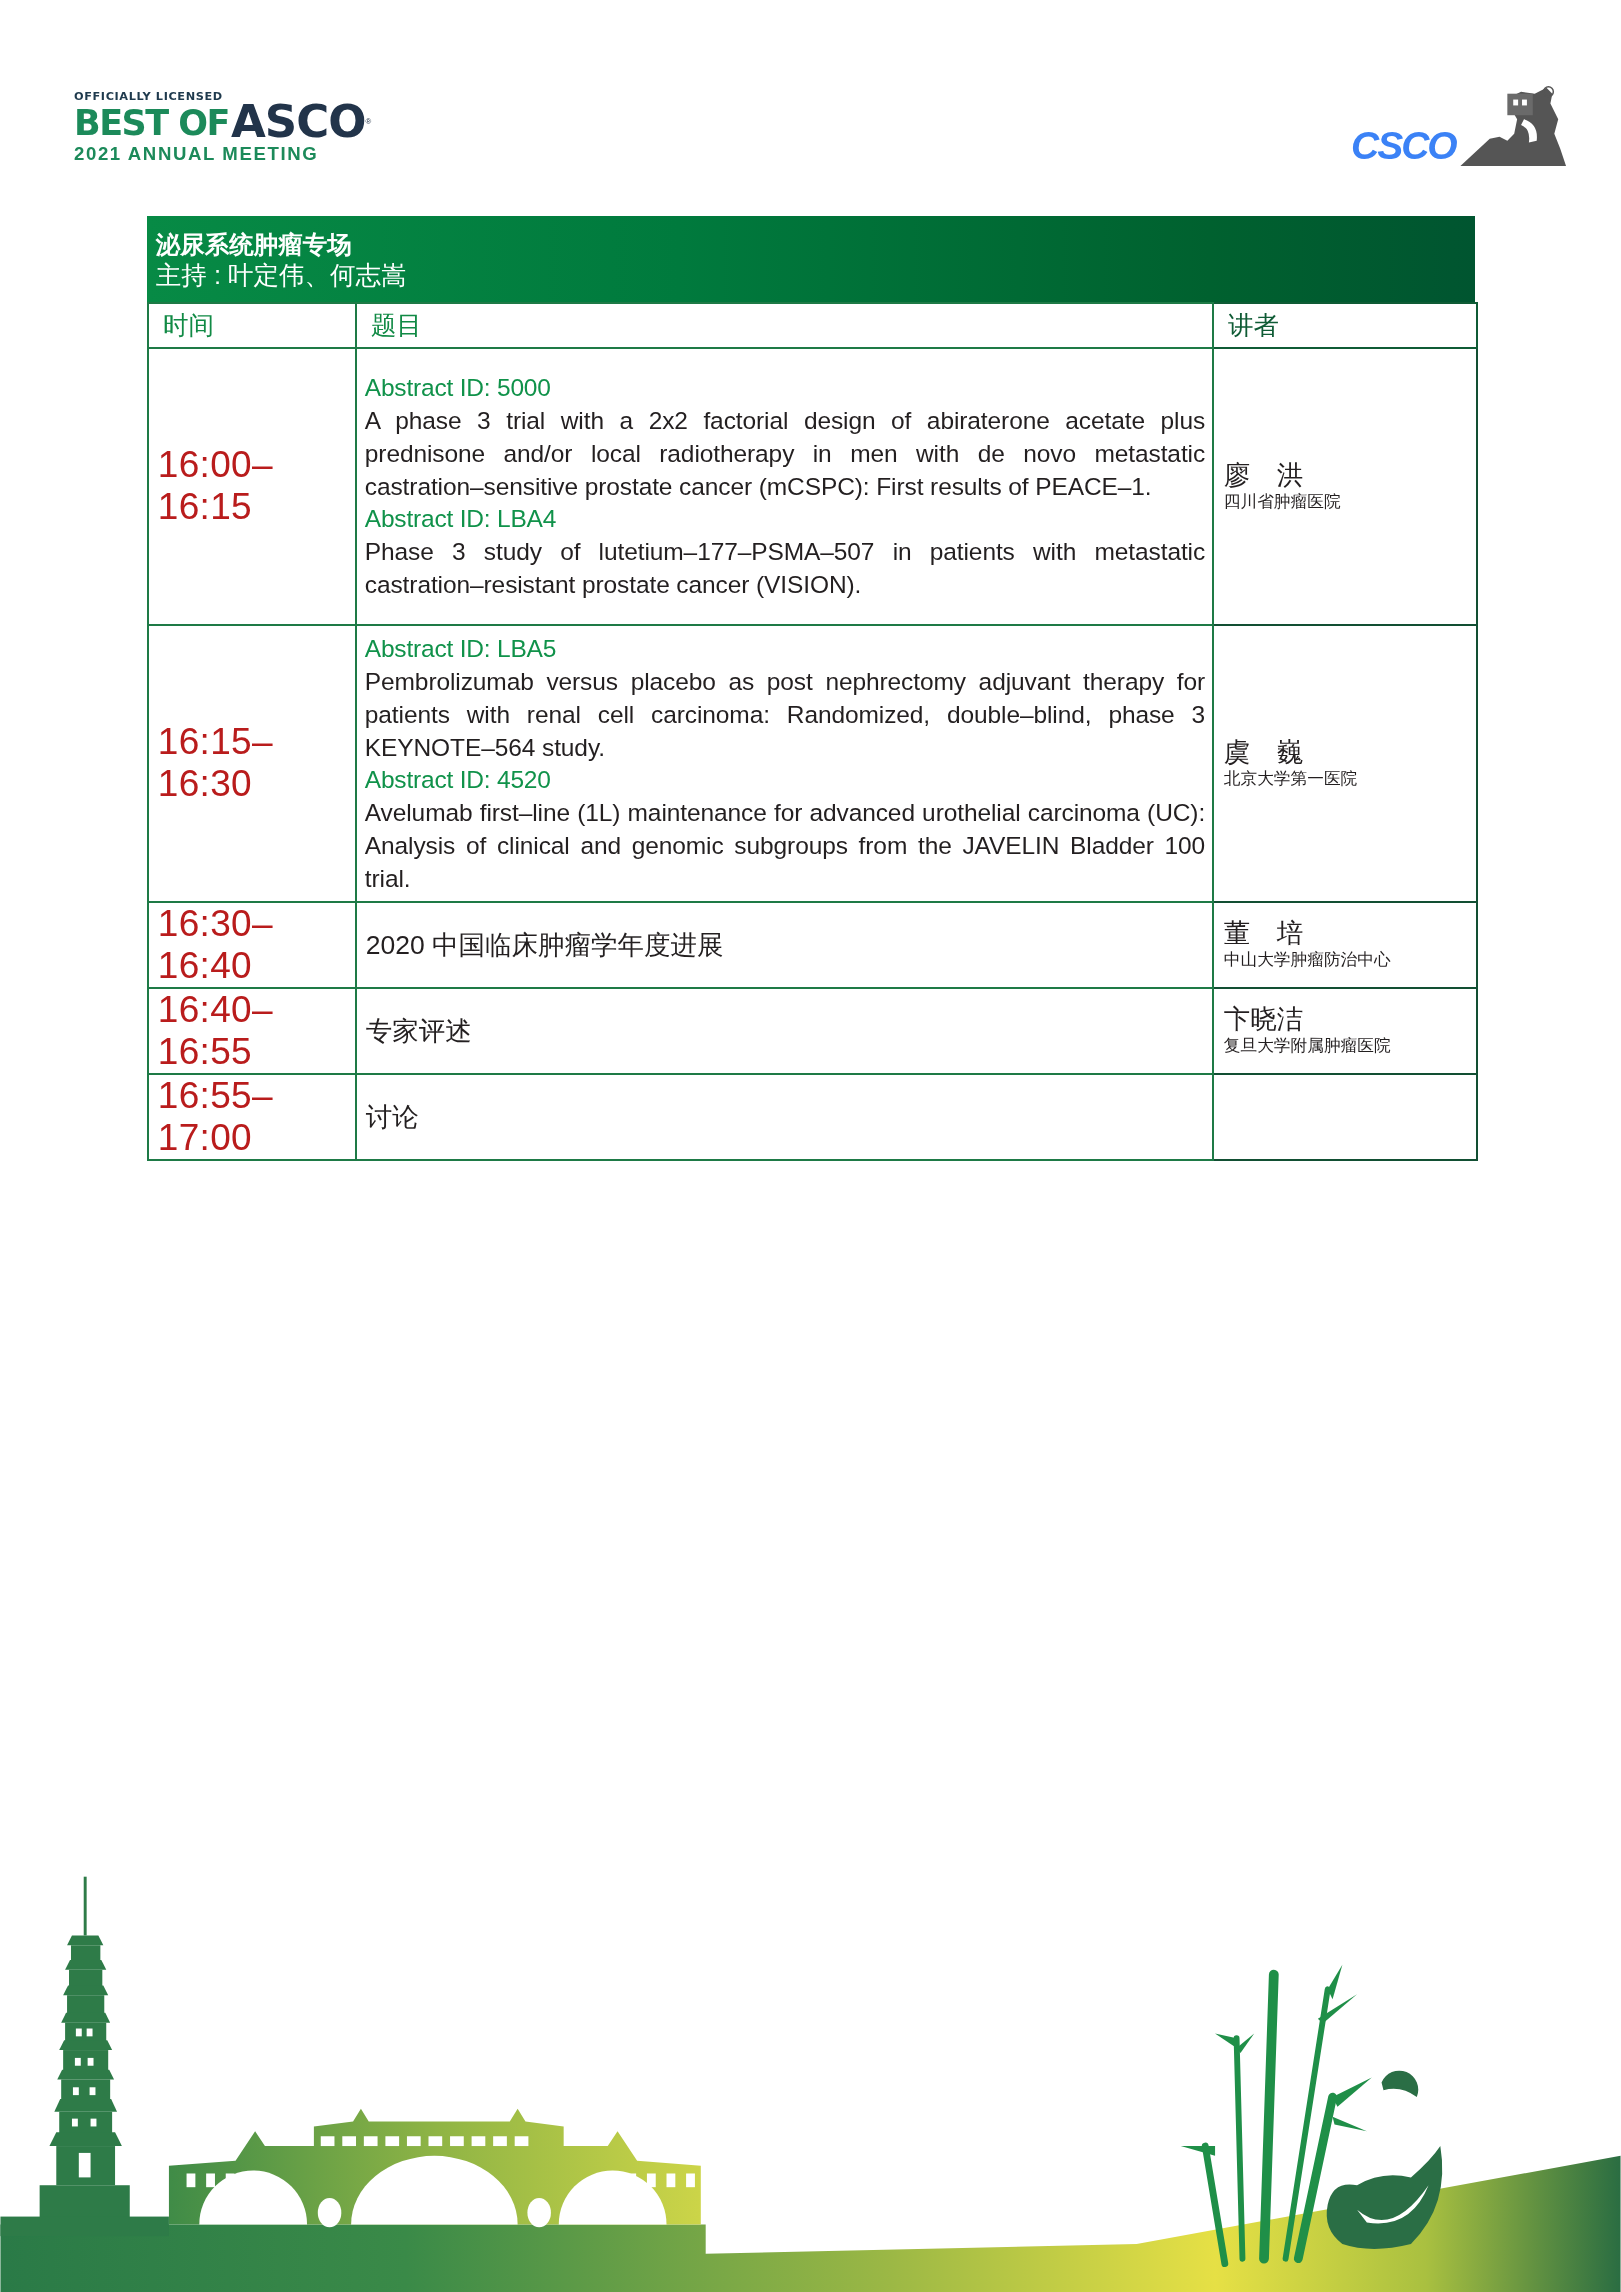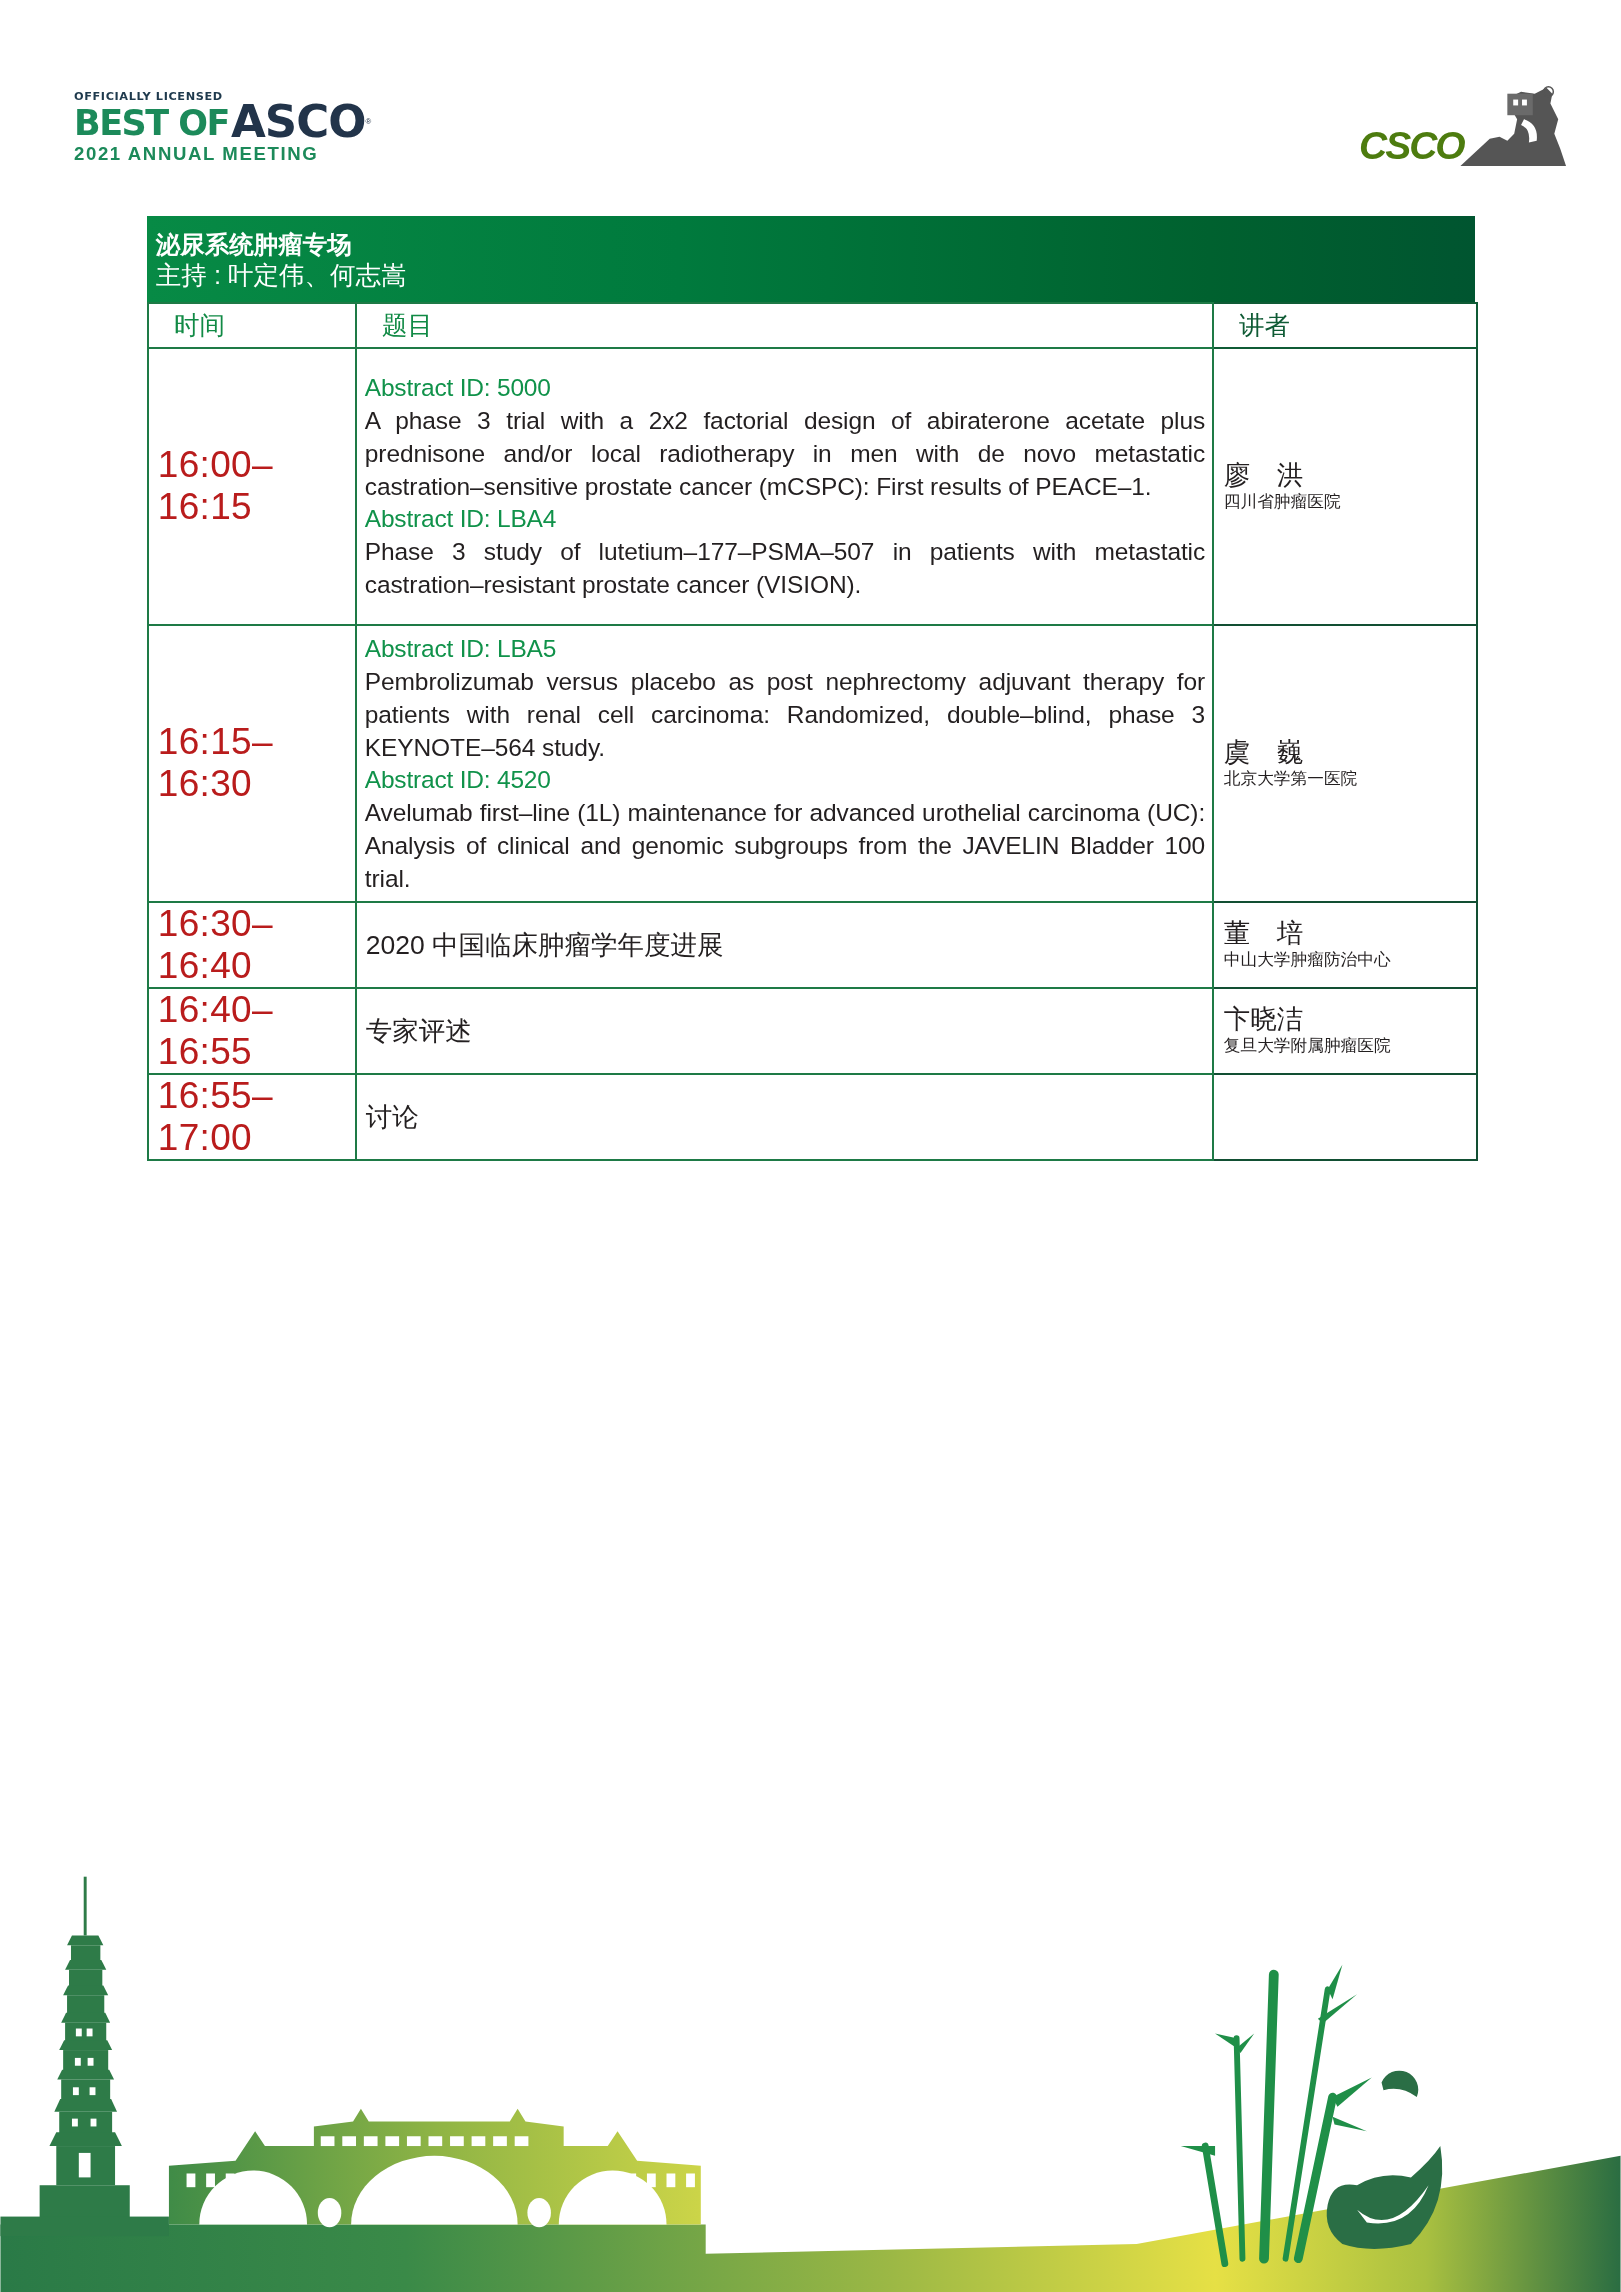--- a/index.html
+++ b/index.html
@@ -25,23 +25,23 @@
     color: #22344a; letter-spacing: -1px; line-height: 39px; margin-left: 2px;
   }
   .asco-logo .reg { font-size: 7.8px; color: #22344a; align-self: flex-start; margin-top: 2px; }
   .asco-logo .meeting {
     font-family: Liberation Sans, sans-serif; font-weight: bold; font-size: 18.6px;
     color: #1c8a5a; letter-spacing: 1.6px; line-height: 21.6px; margin-top: 2px;
   }
 
   .csco-logo { position: absolute; left: 1343px; top: 80px; width: 225px; height: 90px; }
   .csco-logo .csco-text {
-    position: absolute; left: 16px; top: 44px;
+    position: absolute; left: 8px; top: 44px;
     font-family: "Liberation Sans", sans-serif; font-weight: bold; font-style: italic;
-    font-size: 39px; color: #4d7c0f; letter-spacing: -2px;
+    font-size: 39px; color: #3b82f6; letter-spacing: -2px;
   }
   .csco-logo svg { position: absolute; left: 0; top: 0; }
 
   
   .session {
     position: absolute; left: 147px; top: 216px; width: 1328px;
   }
   .session-header {
     height: 86px; padding: 5.9px 0 0 8.8px; box-sizing: border-box;
     background: linear-gradient(to right, #078a45 0%, #007a3d 40%, #00612f 80%, #005530 100%);
@@ -51,21 +51,21 @@
   .session-hosts { font-size: 25.5px; line-height: 33px; }
 
   table.schedule {
     width: 1328px; border-collapse: collapse; table-layout: fixed;
   }
   table.schedule td, table.schedule th {
     border: 2px solid #1e7a46; vertical-align: middle; padding: 0;
   }
   table.schedule th {
     height: 43px; text-align: left; font-weight: normal; font-size: 25.5px;
-    color: #118a45; padding-left: 25px;
+    color: #118a45; padding-left: 14px;
   }
   table.schedule th.col-speaker { color: #0f5b35; border-color: #0f5b35; }
   table.schedule td.col-speaker { border-color: #124f33; }
   col.c-time { width: 208px; }
   col.c-topic { width: 857px; }
   col.c-speaker { width: 264px; }
 
   .time-cell { font-size: 37px; padding-left: 8.8px !important; color: #b91c1c; letter-spacing: 0.3px; }
   .topic-cell { padding: 3.9px 6.9px 2.9px 7.8px !important; }
   .abstract-id { font-size: 24.5px; color: #10924a; line-height: 32px; letter-spacing: -0.2px; }

